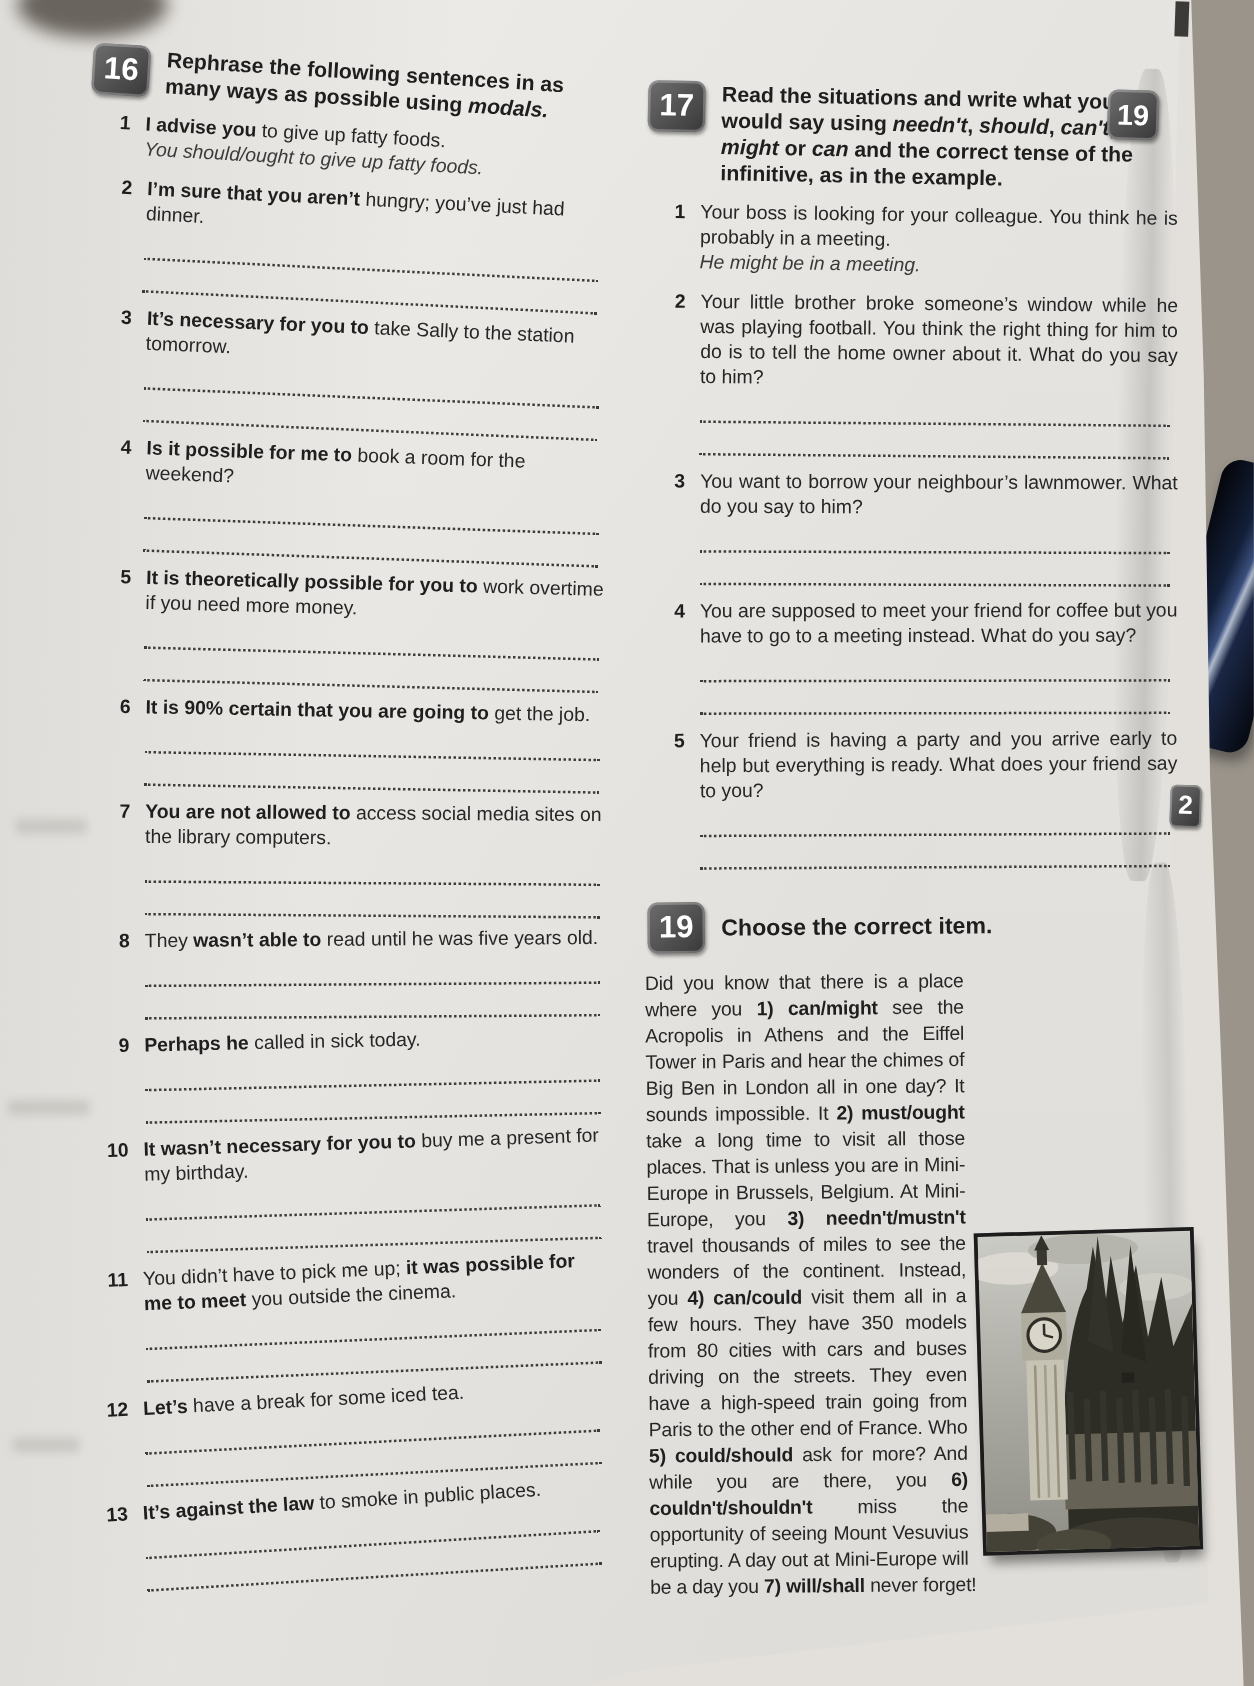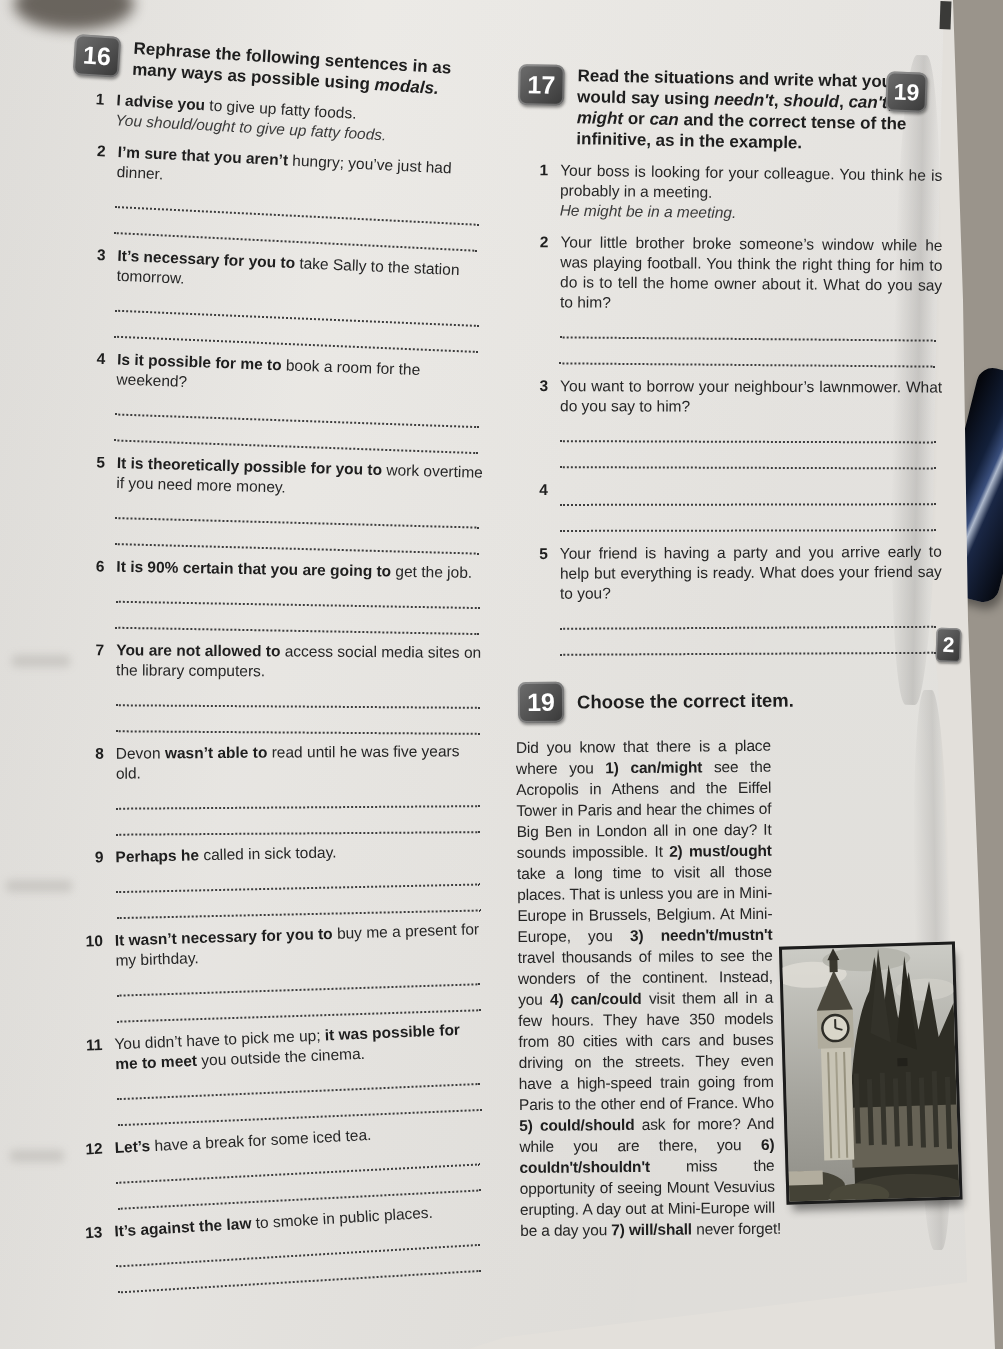--- a/index.html
+++ b/index.html
@@ -176,21 +176,21 @@
     <span class="num">7</span>
     <div class="ibody">
         <p class="itxt"><span class="b">You are not allowed to</span><span> access social media sites on the library computers.</span></p>
       <div class="d"></div>
         <div class="d"></div>
       </div>
   </div>
   <div class="item rI">
     <span class="num">8</span>
     <div class="ibody">
-        <p class="itxt"><span>Devon </span><span class="b">wasn’t able to</span><span> read until he was five years old.</span></p>
+        <p class="itxt"><span>They </span><span class="b">wasn’t able to</span><span> read until he was five years old.</span></p>
       <div class="d"></div>
         <div class="d"></div>
       </div>
   </div>
   <div class="item rJ">
     <span class="num">9</span>
     <div class="ibody">
         <p class="itxt"><span class="b">Perhaps he</span><span> called in sick today.</span></p>
       <div class="d"></div>
         <div class="d"></div>
@@ -255,20 +255,21 @@
     <span class="num">3</span>
     <div class="ibody">
         <p class="itxt"><span>You want to borrow your neighbour’s lawnmower. What do you say to him?</span></p>
       <div class="d"></div>
         <div class="d"></div>
       </div>
   </div>
   <div class="item sE">
     <span class="num">4</span>
     <div class="ibody">
+        <p class="itxt"><span>You are supposed to meet your friend for coffee but you have to go to a meeting instead. What do you say?</span></p>
       <div class="d"></div>
         <div class="d"></div>
       </div>
   </div>
   <div class="item sF">
     <span class="num">5</span>
     <div class="ibody">
         <p class="itxt"><span>Your friend is having a party and you arrive early to help but everything is ready. What does your friend say to you?</span></p>
       <div class="d"></div>
         <div class="d"></div>

